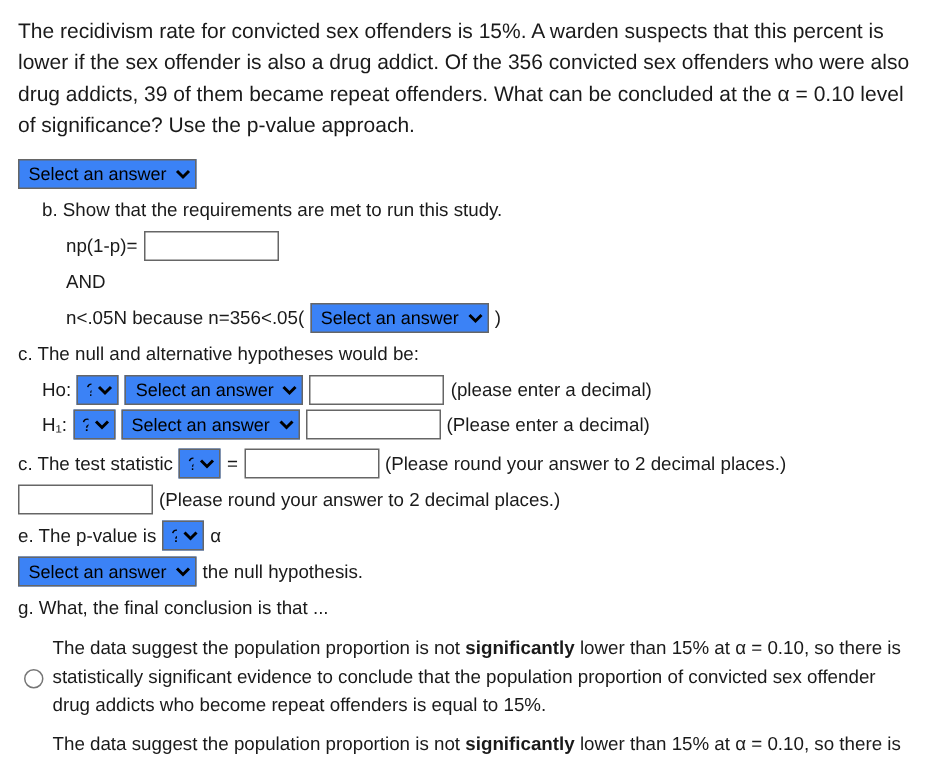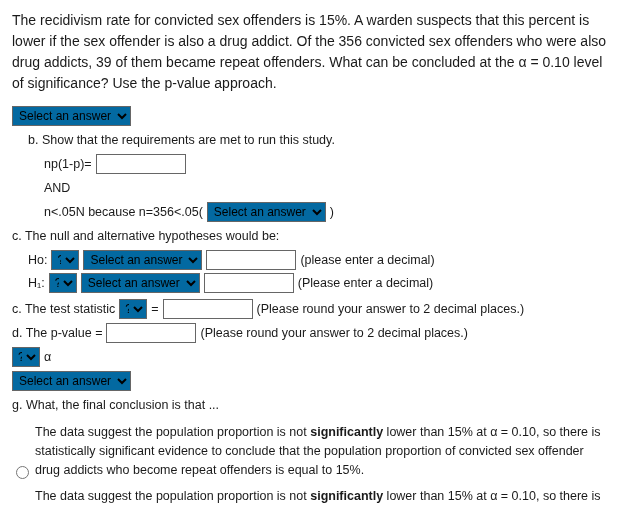--- a/index.html
+++ b/index.html
@@ -26,21 +26,21 @@
       flex-wrap: wrap;
       margin-bottom: 4px;
       gap: 4px;
       font-size: 12.5px;
       line-height: 1.6;
     }
     select {
       font-size: 12px;
       padding: 1px 2px;
       border: 1px solid #666;
-      background: #0369a1;
+      background: #3b82f6;
       height: 20px;
       cursor: pointer;
     }
     input[type="text"] {
       font-size: 12px;
       border: 1px solid #666;
       padding: 1px 3px;
       height: 20px;
     }
     .indent1 { padding-left: 16px; }
@@ -48,21 +48,21 @@
     .h0-line, .h1-line {
       display: flex;
       align-items: center;
       gap: 4px;
       margin-bottom: 3px;
       flex-wrap: wrap;
     }
     .radio-group { margin-top: 8px; }
     .radio-item {
       display: flex;
-      align-items: flex-end;
+      align-items: center;
       gap: 6px;
       margin-bottom: 8px;
       padding-left: 4px;
     }
     .radio-item input[type="radio"] {
       margin-top: 3px;
       flex-shrink: 0;
     }
     .radio-text {
       font-size: 12.5px;
@@ -150,42 +150,43 @@
       <option>?</option>
       <option>z</option>
       <option>t</option>
     </select>
     <span>=</span>
     <input type="text" class="answer-input-sm" style="">
     <span>(Please round your answer to 2 decimal places.)</span>
   </div>
 
   <div class="question-line">
-    <span>d. The p-value =</span>
     <input type="text" class="answer-input-sm" style="">
     <span>(Please round your answer to 2 decimal places.)</span>
   </div>
 
   <div class="question-line">
+    <span>e. The p-value is</span>
     <select class="small-select">
       <option>?</option>
       <option>&lt;</option>
       <option>&gt;</option>
       <option>=</option>
     </select>
     <span>α</span>
   </div>
 
   <div class="question-line">
     <select>
       <option>Select an answer</option>
       <option>reject</option>
       <option>fail to reject</option>
       <option>accept</option>
     </select>
+    <span>the null hypothesis.</span>
   </div>
 
   <div class="question-line">
     <span>g. What, the final conclusion is that ...</span>
   </div>
 
   <div class="radio-group">
     <div class="radio-item">
       <input type="radio" name="final-conclusion" id="r1" style="">
       <label for="r1" class="radio-text">

